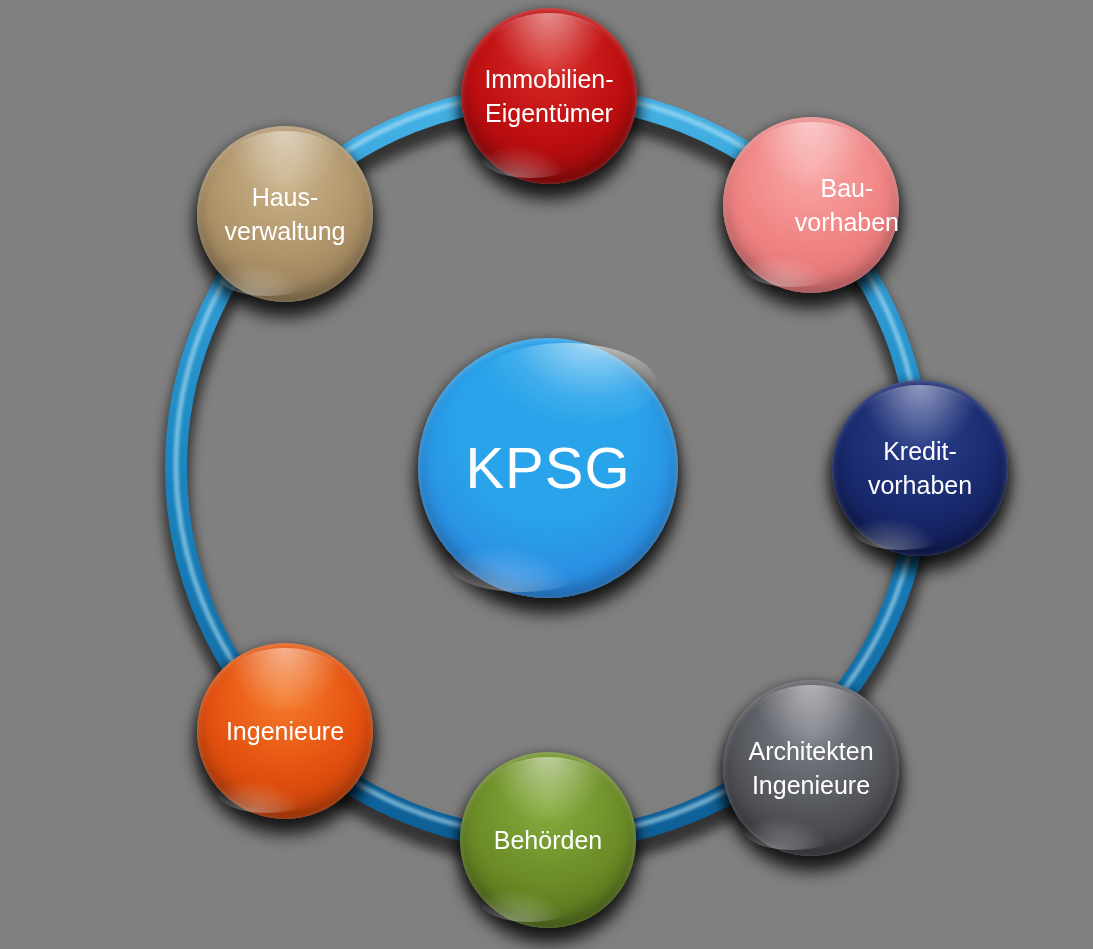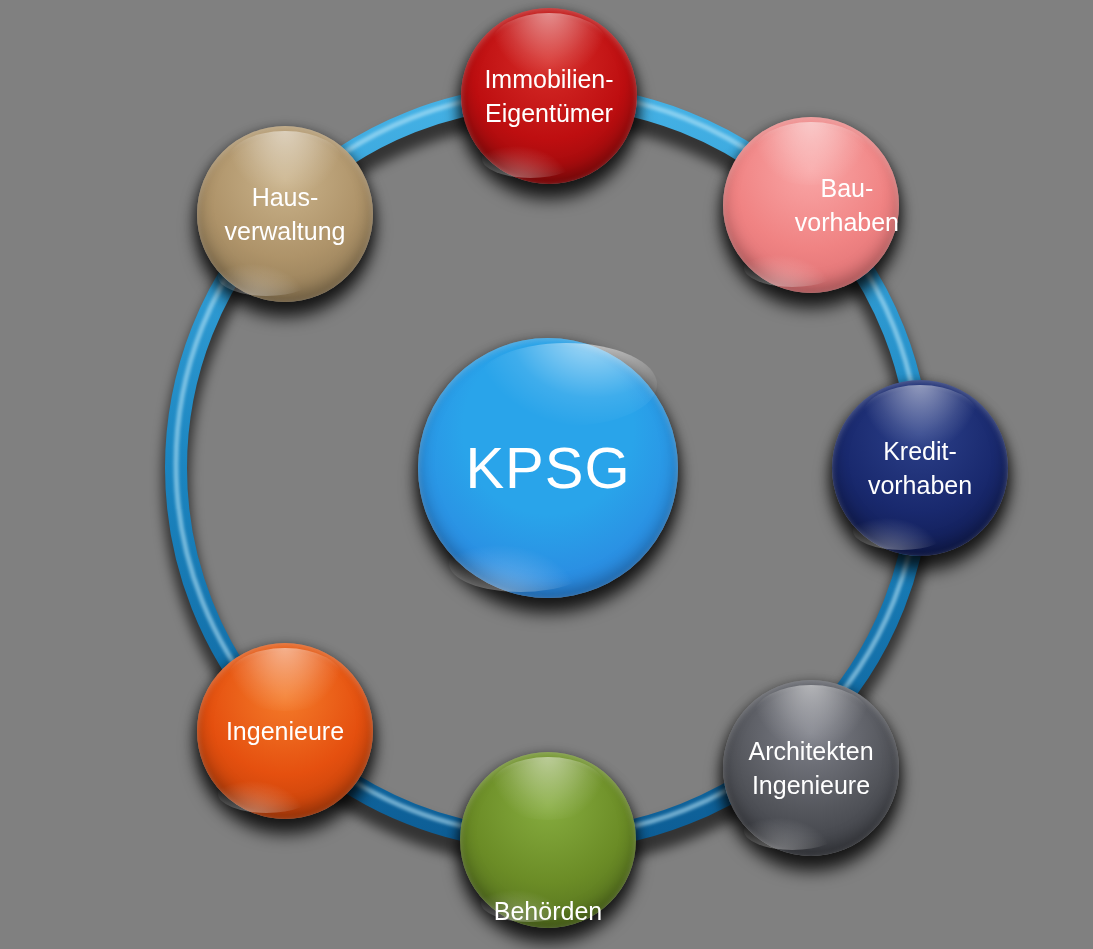--- a/index.html
+++ b/index.html
@@ -67,21 +67,21 @@
     background: radial-gradient(ellipse at 35% 115%, rgba(255,255,255,0.38) 0%, rgba(255,255,255,0) 60%);
     pointer-events: none;
   }
 
   .node .label { position: relative; z-index: 2; }
 
   .pos-top          { left: 461px; top: 8px; }
   .pos-top-right    { left: 723px; top: 117px; }
   .pos-right        { left: 832px; top: 380px; }
   .pos-bottom-right { left: 723px; top: 680px; }
-  .pos-bottom       { left: 460px; top: 752px; align-items: flex-end; }
+  .pos-bottom       { left: 460px; top: 752px; }
   .pos-bottom-left  { left: 197px; top: 643px; }
   .pos-left         { left: 88px;  top: 380px; }
   .pos-top-left     { left: 197px; top: 126px; }
 
   .center-node {
     left: 418px;
     top: 338px;
     width: 260px;
     height: 260px;
     font-size: 58px;

